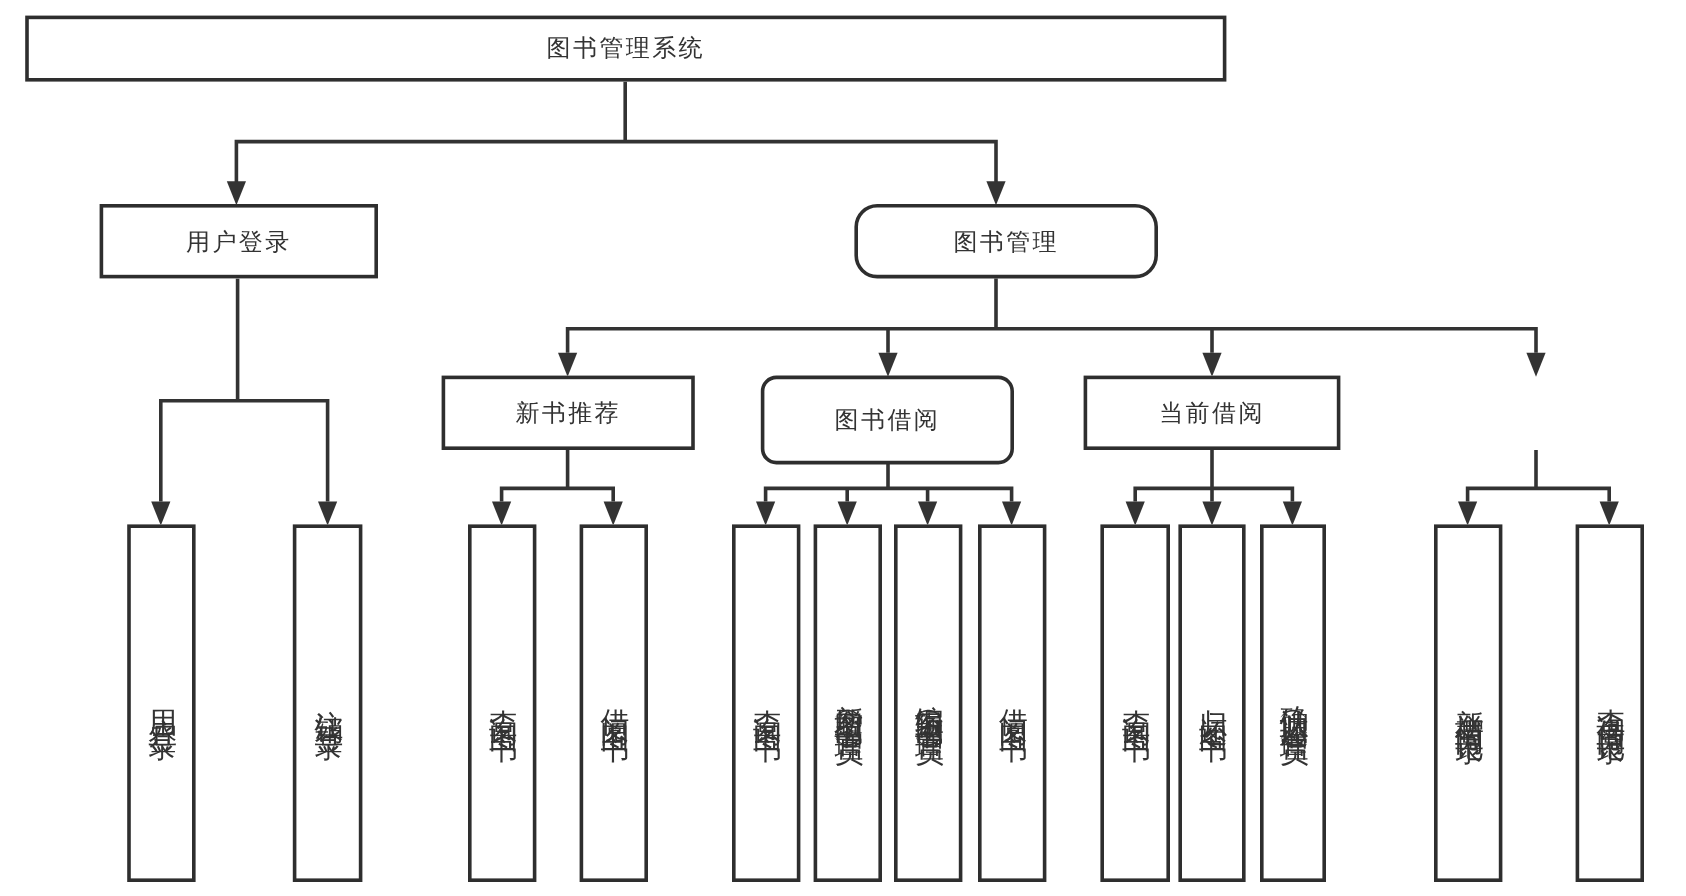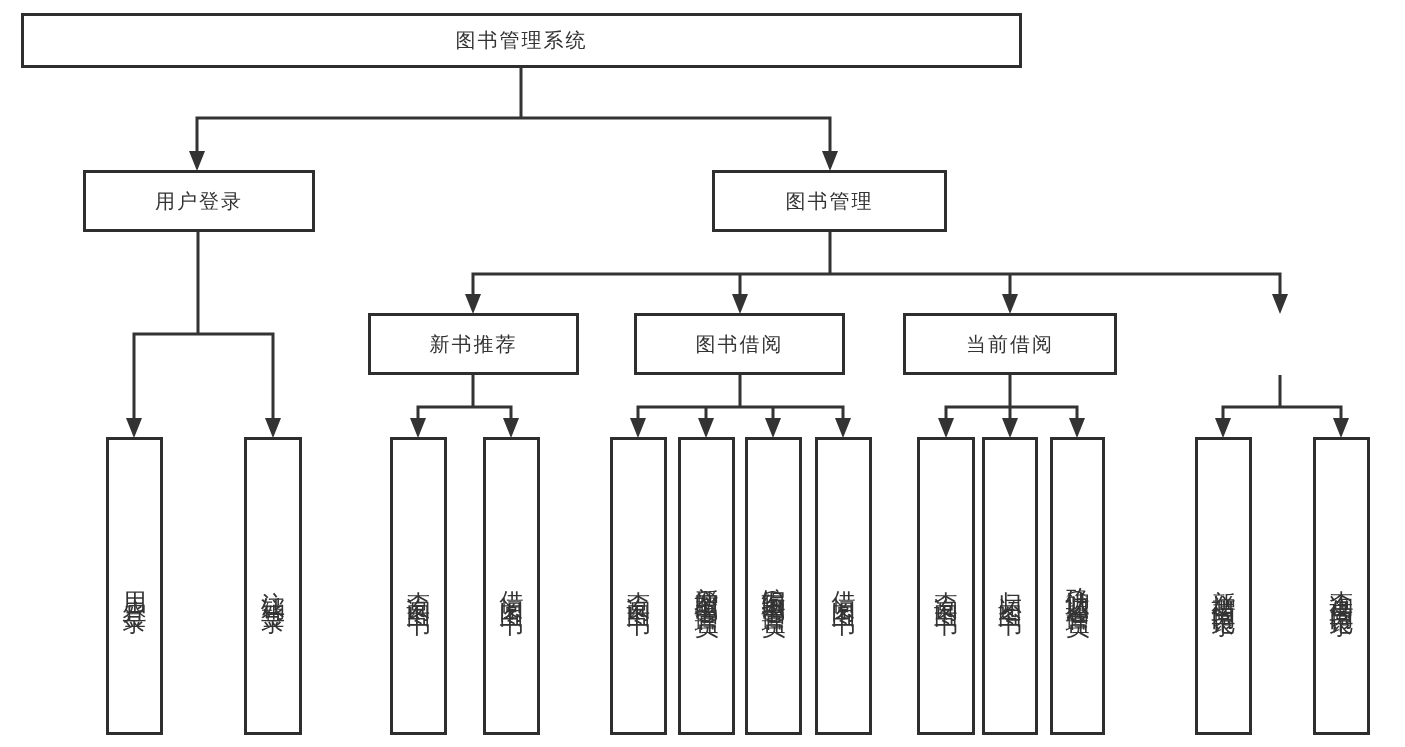--- a/index.html
+++ b/index.html
@@ -102,28 +102,28 @@
     </g>
   </svg>
 
   <div class="node" style="left:21px; top:13px; width:1001px; height:55px;">
     <span class="hlabel">图书管理系统</span>
   </div>
 
   <div class="node" style="left:83px; top:170px; width:232px; height:62px;">
     <span class="hlabel">用户登录</span>
   </div>
-  <div class="node" style="left:712px; top:170px; width:235px; height:62px;">
+  <div class="node" style="left:712px; top:170px; width:253px; height:62px;border-radius:19px;">
     <span class="hlabel">图书管理</span>
   </div>
 
   <div class="node" style="left:368px; top:313px; width:211px; height:62px;">
     <span class="hlabel">新书推荐</span>
   </div>
-  <div class="node" style="left:634px; top:313px; width:211px; height:62px;">
+  <div class="node" style="left:634px; top:313px; width:211px; height:74px;border-radius:13px;">
     <span class="hlabel">图书借阅</span>
   </div>
   <div class="node" style="left:903px; top:313px; width:214px; height:62px;">
     <span class="hlabel">当前借阅</span>
   </div>
 
   <div class="node leaf" style="left:106px; top:437px; width:57px; height:298px;">
     <span class="vlabel">用户登录</span>
   </div>
   <div class="node leaf" style="left:244px; top:437px; width:58px; height:298px;">

